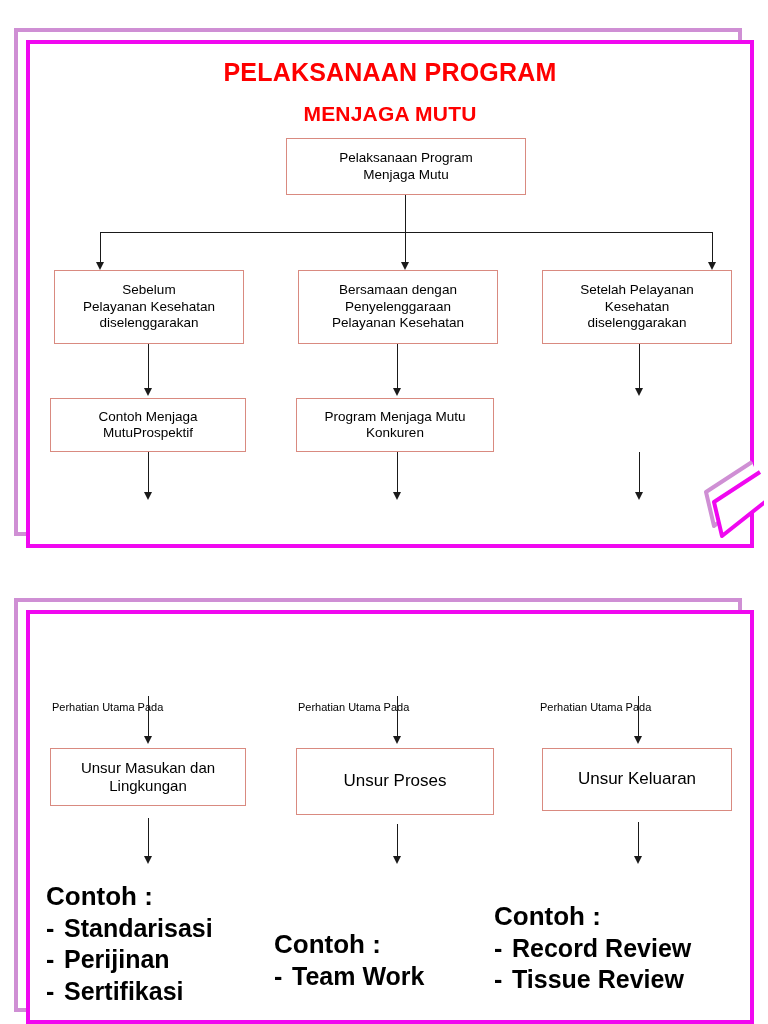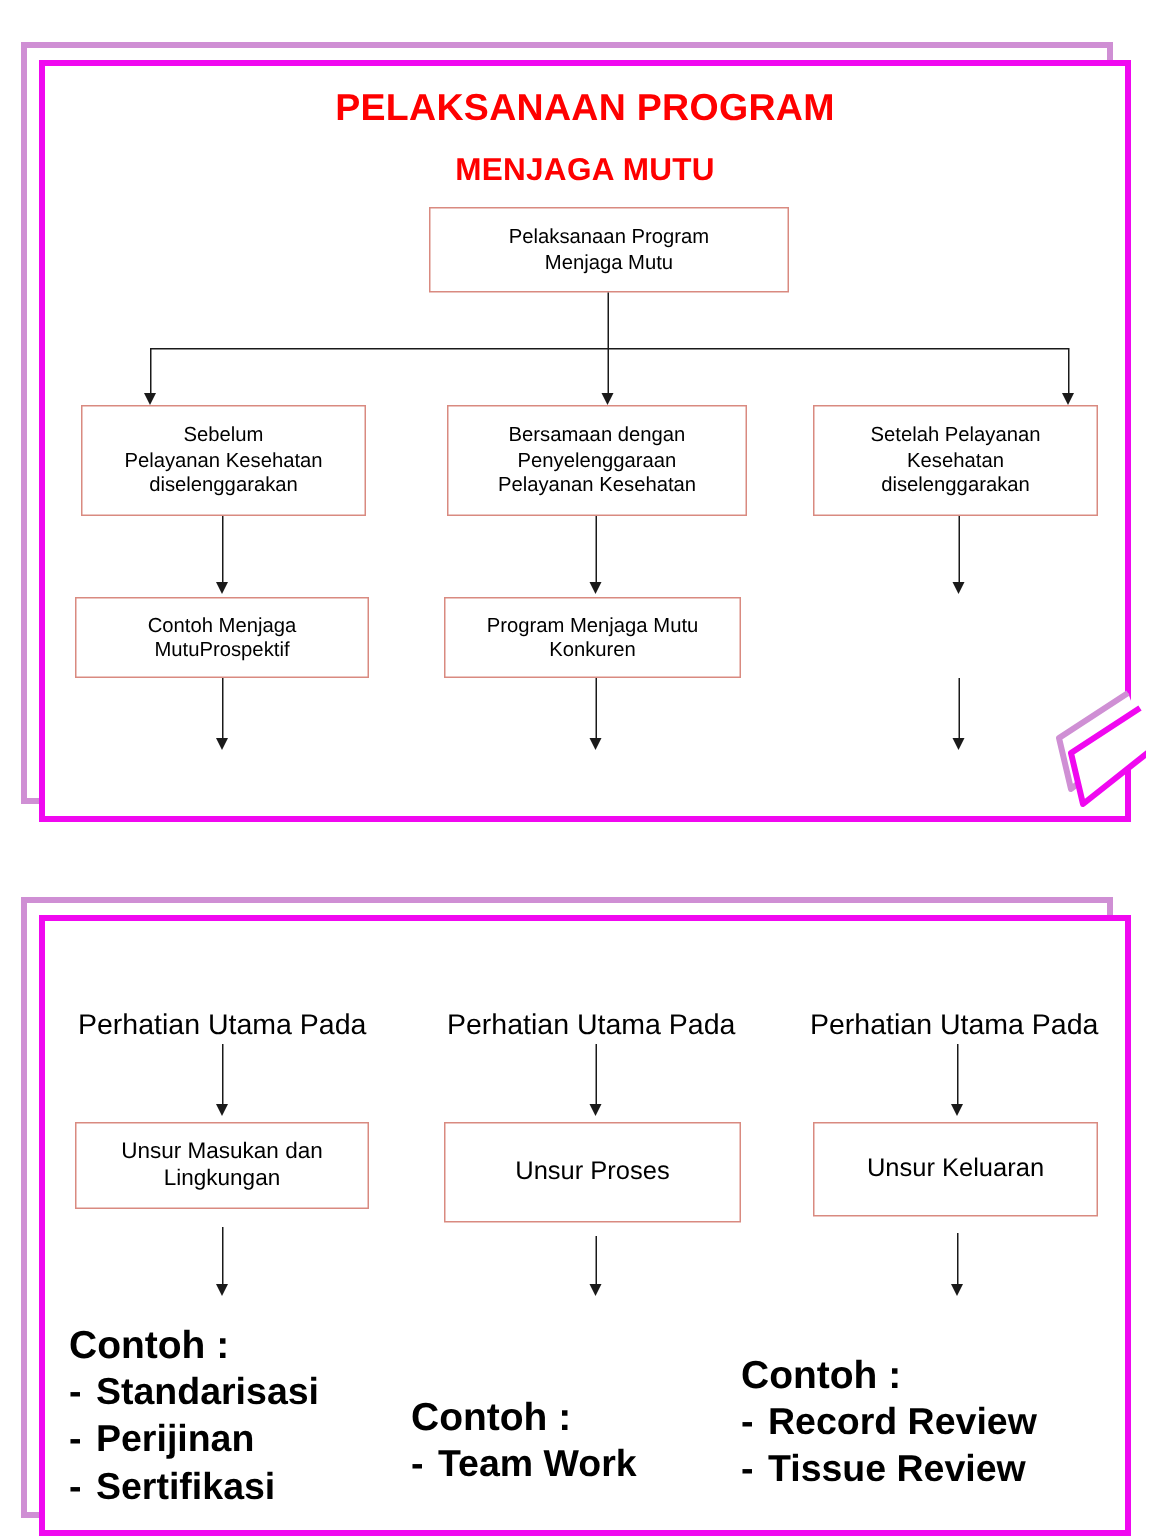--- a/index.html
+++ b/index.html
@@ -91,21 +91,21 @@
     border-right: 4.5px solid transparent;
     border-top: 8px solid #1a1a1a;
   }
 
   
   .label {
     position: absolute;
     color: #000;
     white-space: nowrap;
   }
-  .label.s14 { font-size: 19px; }
+  .label.s14 { font-size: 11px; margin-top: 28px; }
 
   .contoh {
     position: absolute;
     color: #000;
     font-weight: bold;
     line-height: 1.26;
   }
   .contoh .hdr { font-size: 26px; }
   .contoh ul { list-style: none; }
   .contoh li { font-size: 25px; padding-left: 18px; position: relative; }

